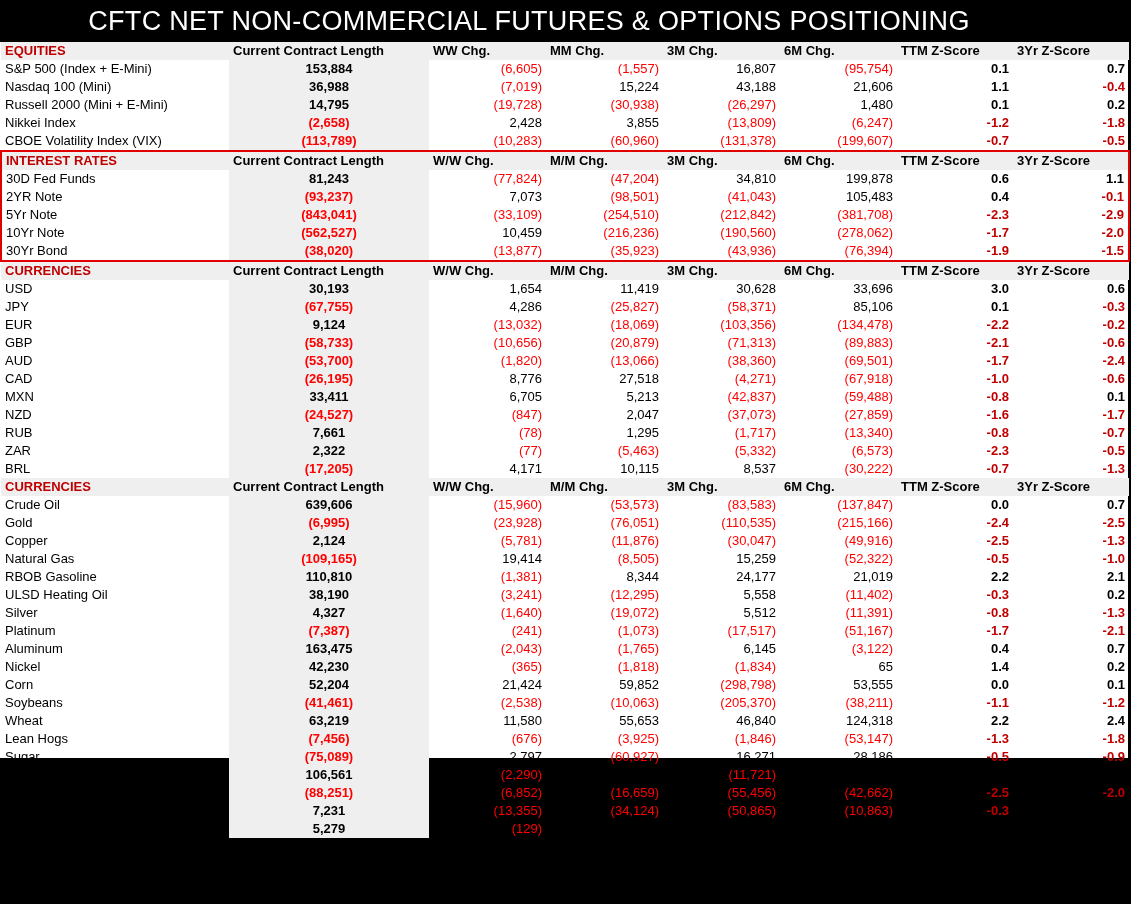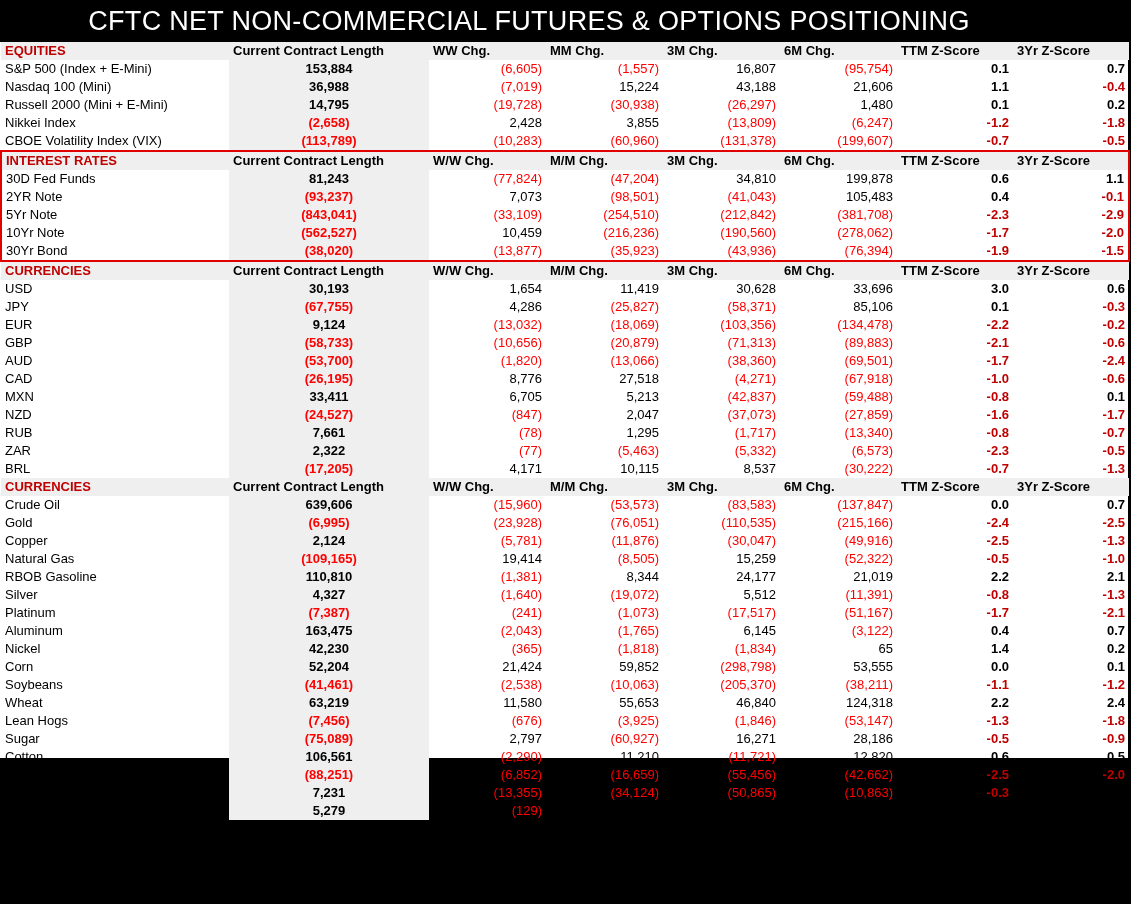--- a/index.html
+++ b/index.html
@@ -336,20 +336,30 @@
           <td class="name">RBOB Gasoline</td>
           <td class="cur">110,810</td>
           <td class="num neg">(1,381)</td>
           <td class="num">8,344</td>
           <td class="num">24,177</td>
           <td class="num">21,019</td>
           <td class="z">2.2</td>
           <td class="z">2.1</td>
         </tr>
         <tr class="">
+          <td class="name">ULSD Heating Oil</td>
+          <td class="cur">38,190</td>
+          <td class="num neg">(3,241)</td>
+          <td class="num neg">(12,295)</td>
+          <td class="num">5,558</td>
+          <td class="num neg">(11,402)</td>
+          <td class="z zneg">-0.3</td>
+          <td class="z">0.2</td>
+        </tr>
+        <tr class="">
           <td class="name">Silver</td>
           <td class="cur">4,327</td>
           <td class="num neg">(1,640)</td>
           <td class="num neg">(19,072)</td>
           <td class="num">5,512</td>
           <td class="num neg">(11,391)</td>
           <td class="z zneg">-0.8</td>
           <td class="z zneg">-1.3</td>
         </tr>
         <tr class="">

